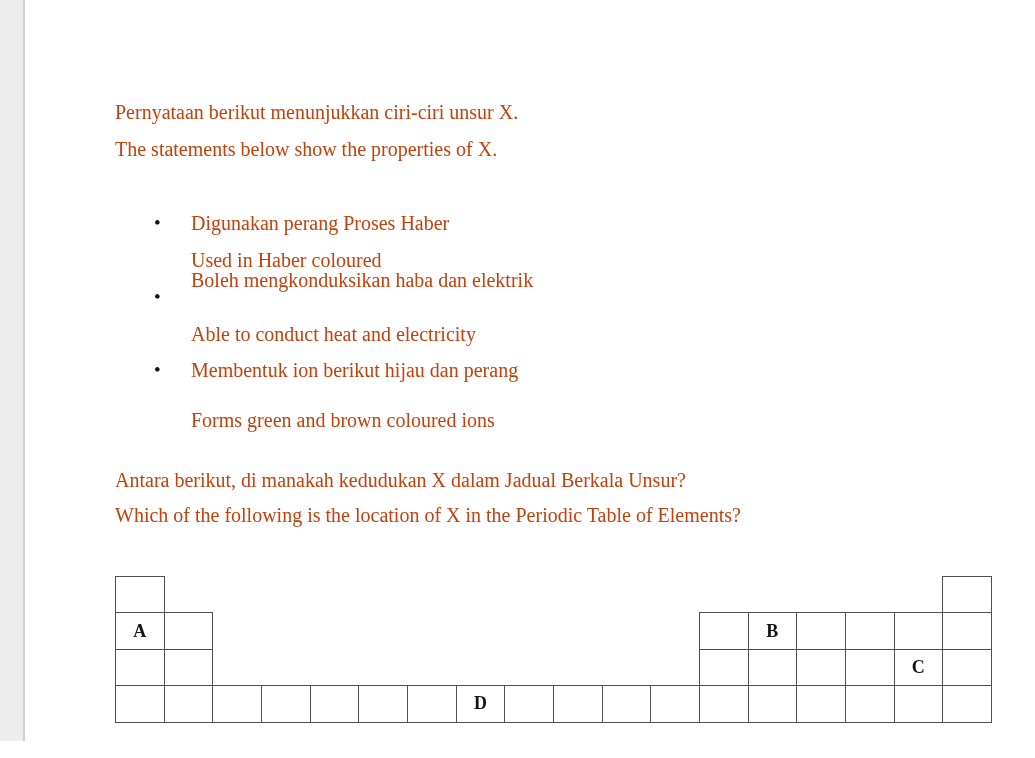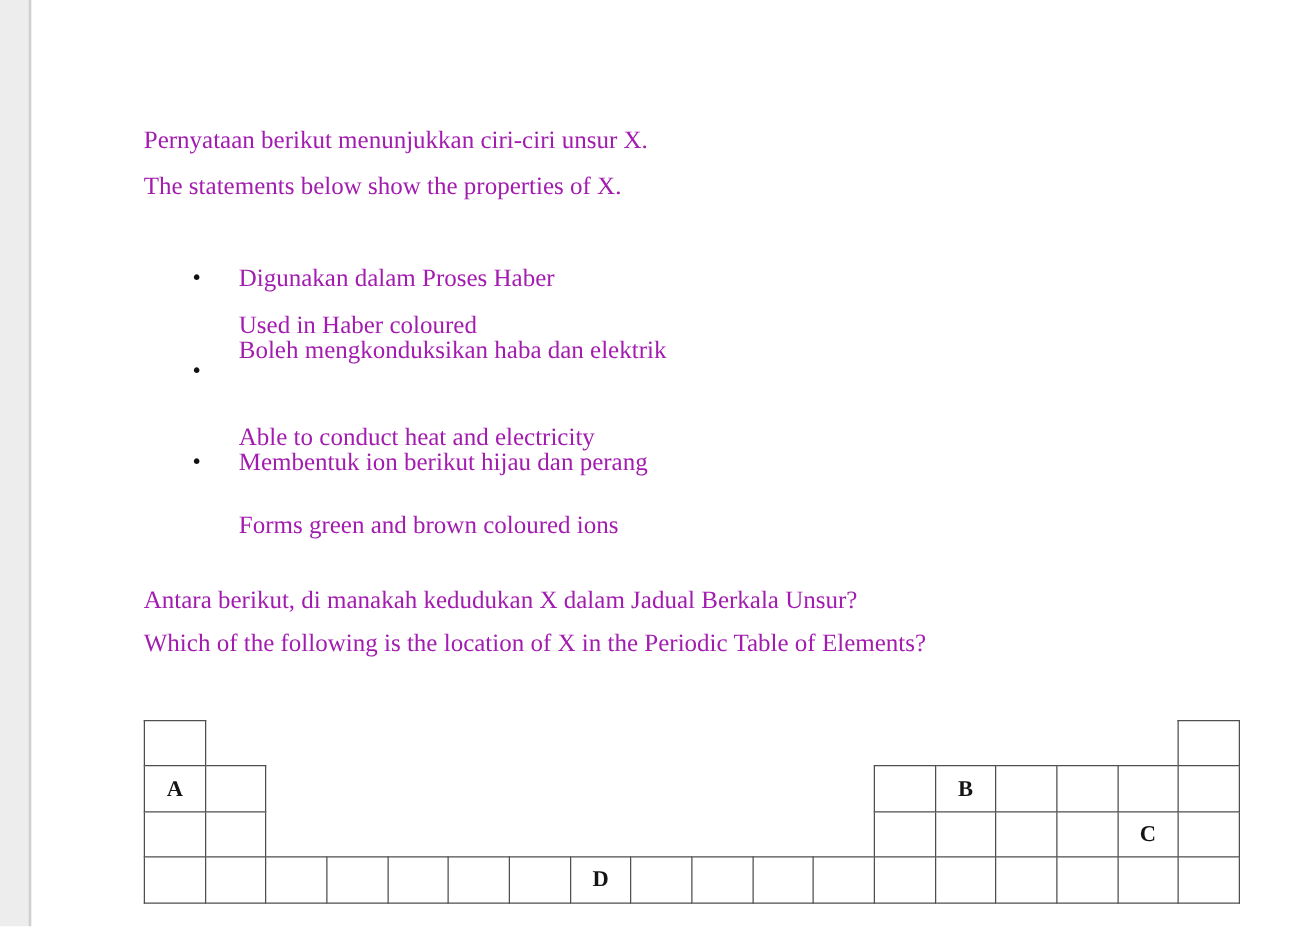--- a/index.html
+++ b/index.html
@@ -16,21 +16,21 @@
     width: 25px; height: 741px;
     background: #ededed;
     border-right: 2px solid #d0d0d0;
   }
   .line {
     position: absolute;
     left: 115px;
     font-size: 20px;
     line-height: 24px;
     white-space: nowrap;
-    color: #a21caf;
+    color: #c2410c;
   }
   .bullet-text { left: 191px; }
   .dot {
     position: absolute;
     left: 154px;
     font-size: 19px;
     line-height: 24px;
     color: #111;
   }
   .it { }
@@ -61,26 +61,26 @@
 </style>
 </head>
 <body>
 
 <div class="margin-strip"></div>
 
 <div class="line" style="top:100px">Pernyataan berikut menunjukkan ciri-ciri unsur X.</div>
 <div class="line it" style="top:137px">The statements below show the properties of X.</div>
 
 <span class="dot" style="top:211px">•</span>
-<div class="line bullet-text" style="top:211px">Digunakan dalam Proses Haber</div>
+<div class="line bullet-text" style="top:211px">Digunakan perang Proses Haber</div>
 <div class="line bullet-text" style="top:248px"><span class="it">Used in</span><span class="rm"> Haber </span><span class="it">coloured</span></div>
 
 <span class="dot" style="top:285px">•</span>
 <div class="line bullet-text" style="top:268px">Boleh mengkonduksikan haba dan elektrik</div>
-<div class="line bullet-text it" style="top:338px">Able to conduct heat and electricity</div>
+<div class="line bullet-text it" style="top:322px">Able to conduct heat and electricity</div>
 
 <span class="dot" style="top:358px">•</span>
 <div class="line bullet-text" style="top:358px">Membentuk ion berikut hijau dan perang</div>
 <div class="line bullet-text it" style="top:408px">Forms green and brown coloured ions</div>
 
 <div class="line" style="top:468px">Antara berikut, di manakah kedudukan X dalam Jadual Berkala Unsur?</div>
 <div class="line it" style="top:503px">Which of the following is the location of X in the Periodic Table of Elements?</div>
 
 <div class="pt-wrap">
   <table class="pt">

